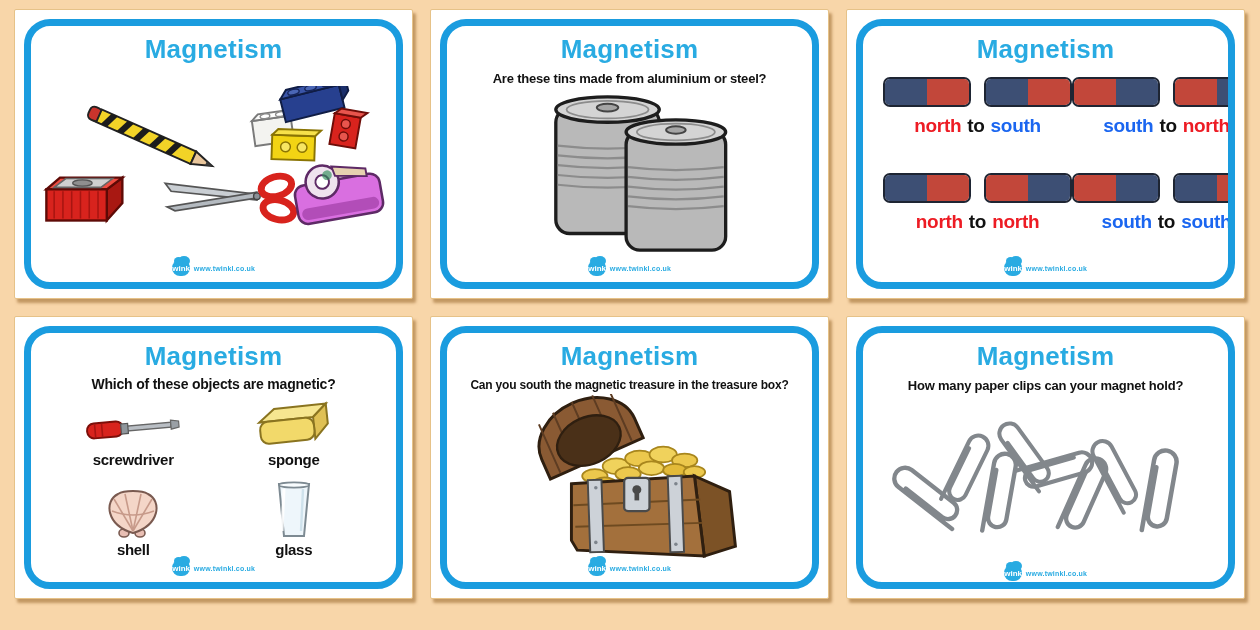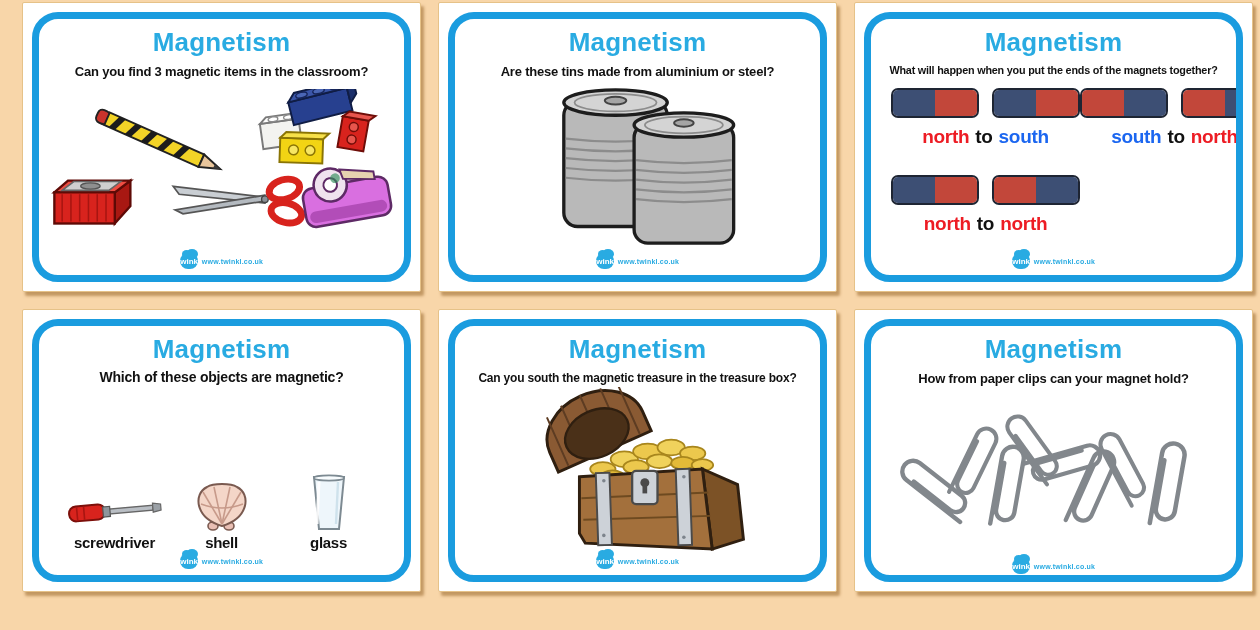--- a/index.html
+++ b/index.html
@@ -2,26 +2,25 @@
 <html><head>
 <meta charset="utf-8">
 <style>
   html,body{margin:0;padding:0;}
   body{
     width:1260px;height:630px;position:relative;overflow:hidden;
     background:#f8d6a9;
     font-family:"Liberation Sans",sans-serif;
   }
   .grid{
-    position:absolute;left:14px;top:2px;
+    position:absolute;left:14px;top:9px;
     display:grid;
     grid-template-columns:399px 399px 399px;
     grid-template-rows:290px 283px;
     gap:17px;
-    margin-left:8px;
   }
   .page{
     background:#fff;position:relative;border-radius:2px;
     border:1px solid #e6c288;box-sizing:border-box;
     box-shadow:3px 4px 3px rgba(150,100,40,.55);
   }
   .frame{
     position:absolute;inset:9px;
     border:7px solid #1a9cdf;border-radius:26px;
     display:flex;flex-direction:column;align-items:center;
@@ -54,21 +53,21 @@
   }
   .h-navy{flex:1;background:#3d4f74;}
   .h-red{flex:1;background:#c2473a;}
   .pair-label{font-size:19px;font-weight:800;letter-spacing:-.3px;}
   .pair-label span{margin:0 3px;}
   .w-red{color:#ed1c24;}
   .w-blue{color:#1b66f0;}
   .w-black{color:#111;}
   
   .objects{
-    display:grid;grid-template-columns:1fr 1fr 1fr;
+    display:grid;grid-template-columns:1fr 1fr;
     width:100%;padding:2px 22px 0;box-sizing:border-box;row-gap:8px;flex:1;
   }
   .object{display:flex;flex-direction:column;align-items:center;justify-content:flex-end;}
   .object-label{font-size:15px;font-weight:800;color:#111;letter-spacing:-.3px;margin-top:2px;}
   
   .logo{display:flex;align-items:center;margin:2px 0 6px;}
   .logo-cloud{
     width:18px;height:16px;background:#29abe2;border-radius:9px;
     position:relative;display:inline-flex;align-items:center;justify-content:center;
   }
@@ -93,21 +92,20 @@
       <path d="M6,54 L6,13 A6.5,6.5 0 0 1 19,13 L19,45 A5.5,5.5 0 0 1 8,45 L8,17" fill="none" stroke="#82878c" stroke-width="2.6" stroke-linecap="round"></path>
     </g>
   </defs>
 </svg>
 
 <div class="grid">
 
   <div class="page">
     <div class="frame">
       <div class="title">Magnetism</div>
-      <div class="question">Can you find 3 magnetic items in the classroom?</div>
       <div class="art">
         <svg viewBox="0 0 360 158" width="352" height="154">
 
           <g transform="translate(52,26) rotate(24)">
             <rect x="0" y="-7" width="13" height="14" rx="5" fill="#c9342c" stroke="#222" stroke-width="2"></rect>
             <rect x="11" y="-7" width="106" height="14" fill="#f2d327" stroke="#222" stroke-width="2"></rect>
             <g fill="#1c1c1c">
               <polygon points="22,-7 29,-7 23,7 16,7"></polygon>
               <polygon points="40,-7 47,-7 41,7 34,7"></polygon>
               <polygon points="58,-7 65,-7 59,7 52,7"></polygon>
@@ -235,21 +233,20 @@
             <span class="logo-word">twinkl</span>
           </span>
         <span class="logo-url">www.twinkl.co.uk</span>
       </div>
     </div>
   </div>
 
   <div class="page">
     <div class="frame">
       <div class="title">Magnetism</div>
-      <div class="question q-xs">What will happen when you put the ends of the magnets together?</div>
       <div class="pairs">
         <div class="pair">
           <div class="pair-magnets">
             <div class="magnet">
                 <div class="h-navy"></div>
                 <div class="h-red"></div>
               </div>
             <div class="magnet">
                 <div class="h-navy"></div>
                 <div class="h-red"></div>
@@ -280,20 +277,35 @@
                 <div class="h-navy"></div>
                 <div class="h-red"></div>
               </div>
             <div class="magnet">
                 <div class="h-red"></div>
                 <div class="h-navy"></div>
               </div>
           </div>
           <div class="pair-label">
             <span class="w-red">north</span><span class="w-black">to</span><span class="w-red">north</span>
+          </div>
+        </div>
+        <div class="pair">
+          <div class="pair-magnets">
+            <div class="magnet">
+                <div class="h-red"></div>
+                <div class="h-navy"></div>
+              </div>
+            <div class="magnet">
+                <div class="h-navy"></div>
+                <div class="h-red"></div>
+              </div>
+          </div>
+          <div class="pair-label">
+            <span class="w-blue">south</span><span class="w-black">to</span><span class="w-blue">south</span>
           </div>
         </div>
       </div>
       <div class="logo">
         <span class="logo-cloud">
             <span class="logo-word">twinkl</span>
           </span>
         <span class="logo-url">www.twinkl.co.uk</span>
       </div>
     </div>
@@ -311,20 +323,30 @@
               <polygon points="86,16.5 94,18 94,24 86,25.5" fill="#9aa0a6" stroke="#666" stroke-width="1.2"></polygon>
               <rect x="2" y="13" width="36" height="15" rx="7" fill="#d8231d" stroke="#7c0f0a" stroke-width="2"></rect>
               <line x1="10" y1="14" x2="10" y2="27" stroke="#a81511" stroke-width="1.6"></line>
               <line x1="17" y1="14" x2="17" y2="27" stroke="#a81511" stroke-width="1.6"></line>
               <rect x="36" y="16" width="7" height="10" fill="#8f969c" stroke="#555" stroke-width="1.2"></rect>
             </g>
           </svg>
           <span class="object-label">screwdriver</span>
         </div>
         <div class="object">
+          <svg viewBox="0 0 84 48" width="84" height="48">
+            <g transform="rotate(-6 42 26)">
+              <polygon points="8,18 24,6 76,6 62,18" fill="#f6e690" stroke="#8a7420" stroke-width="2"></polygon>
+              <polygon points="62,18 76,6 76,26 62,40" fill="#dfc054" stroke="#8a7420" stroke-width="2"></polygon>
+              <rect x="8" y="18" width="54" height="22" rx="8" fill="#f2d96a" stroke="#8a7420" stroke-width="2"></rect>
+            </g>
+          </svg>
+          <span class="object-label">sponge</span>
+        </div>
+        <div class="object">
           <svg viewBox="0 0 70 54" width="70" height="54">
             <ellipse cx="26" cy="48" rx="5" ry="4" fill="#e9bfb4" stroke="#7a5a50" stroke-width="1.6"></ellipse>
             <ellipse cx="42" cy="48" rx="5" ry="4" fill="#e9bfb4" stroke="#7a5a50" stroke-width="1.6"></ellipse>
             <path d="M35,48 C8,40 6,16 20,9 C26,5 44,5 50,9 C64,16 62,40 35,48 Z" fill="#f4d6c8" stroke="#7a5a50" stroke-width="2"></path>
             <g stroke="#c79a8a" stroke-width="1.6" fill="none">
               <path d="M35,46 L16,14"></path>
                 <path d="M35,46 L27,9"></path>
               <path d="M35,46 L43,9"></path>
                 <path d="M35,46 L54,14"></path>
             </g>
@@ -404,21 +426,21 @@
             <span class="logo-word">twinkl</span>
           </span>
         <span class="logo-url">www.twinkl.co.uk</span>
       </div>
     </div>
   </div>
 
   <div class="page">
     <div class="frame">
       <div class="title">Magnetism</div>
-      <div class="question">How from paper clips can your magnet hold?</div>
+      <div class="question">How many paper clips can your magnet hold?</div>
       <div class="art">
         <svg viewBox="0 0 360 172" width="352" height="168">
           <use href="#clipShape" transform="translate(58,104) rotate(-52) scale(1.7) translate(-12,-30)"></use>
           <use href="#clipShape" transform="translate(98,76) rotate(26) scale(1.6) translate(-12,-30)"></use>
           <use href="#clipShape" transform="translate(132,100) rotate(10) scale(1.72) translate(-12,-30)"></use>
           <use href="#clipShape" transform="translate(158,62) rotate(-36) scale(1.6) translate(-12,-30)"></use>
           <use href="#clipShape" transform="translate(190,76) rotate(74) scale(1.62) translate(-12,-30)"></use>
           <use href="#clipShape" transform="translate(218,102) rotate(24) scale(1.7) translate(-12,-30)"></use>
           <use href="#clipShape" transform="translate(250,82) rotate(-28) scale(1.6) translate(-12,-30)"></use>
           <use href="#clipShape" transform="translate(296,98) rotate(10) scale(1.78) translate(-12,-30)"></use>

